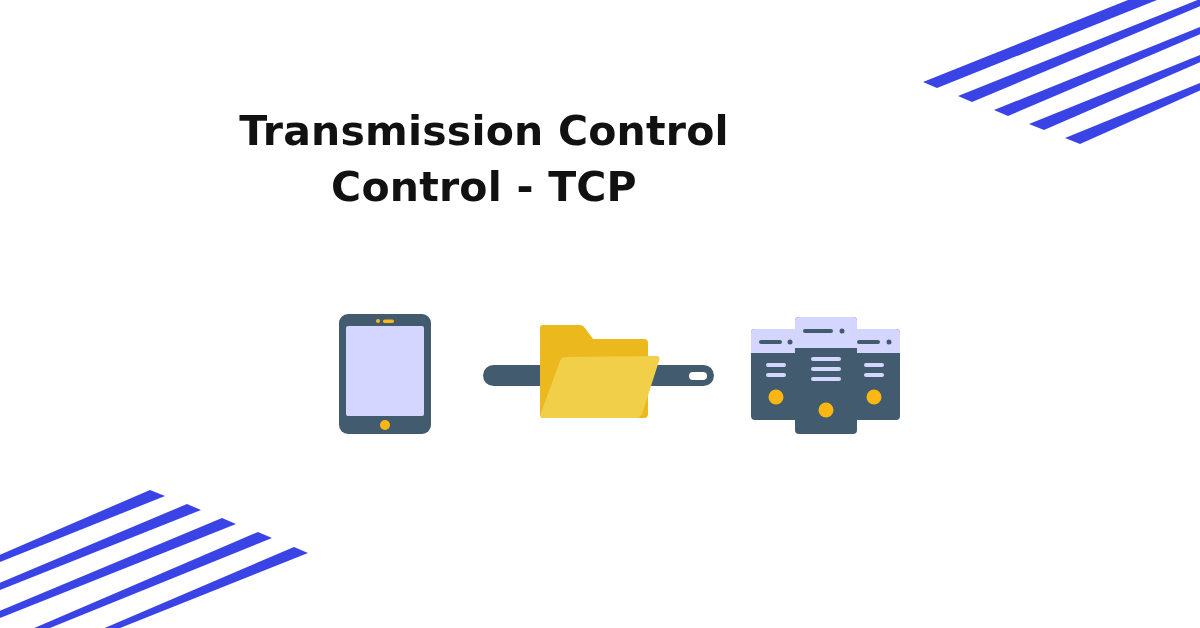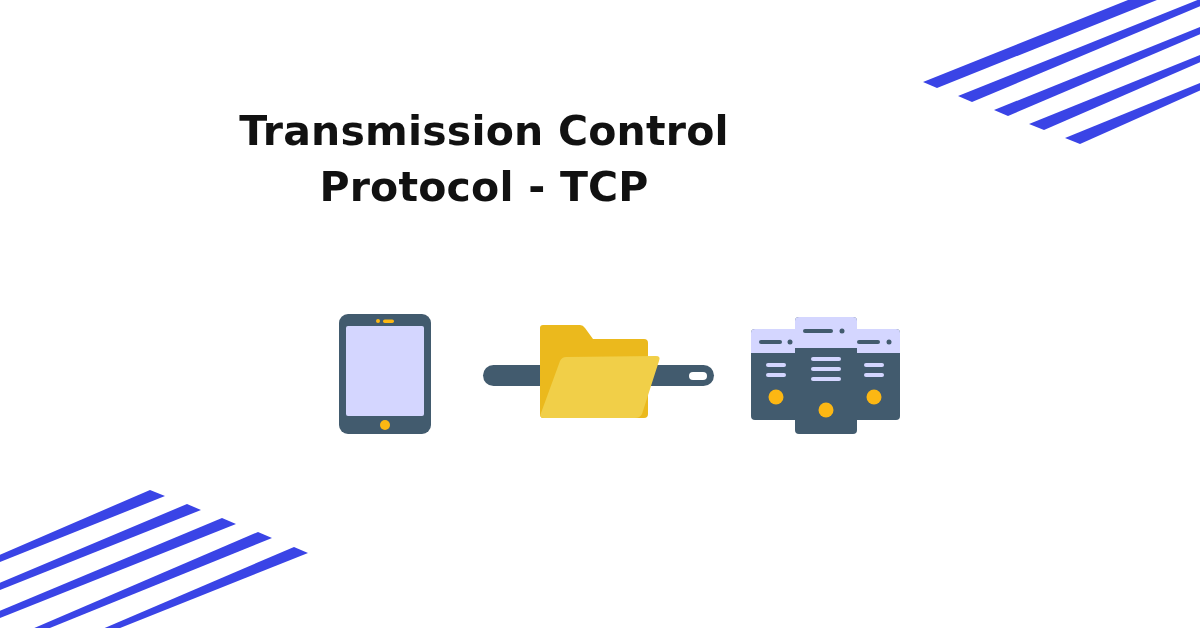--- a/index.html
+++ b/index.html
@@ -59,21 +59,21 @@
     <polygon points="150,490 165,496 -10,566 -10,559"></polygon>
     <polygon points="187,504 201,510 -10,594 -10,587"></polygon>
     <polygon points="222,518 236,524 -10,622 -10,615"></polygon>
     <polygon points="258,532 272,538 40,632 25,632"></polygon>
     <polygon points="294,547 308,553 100,636 86,636"></polygon>
   </g>
 </svg>
 
 <h1 class="title">
   <span>Transmission Control</span>
-  <span>Protocol - TCP</span>
+  <span>Control - TCP</span>
 </h1>
 
 <svg class="diagram" viewBox="0 0 1200 628" xmlns="http://www.w3.org/2000/svg">
 
   <g>
     <rect x="339" y="314" width="92" height="120" rx="9" ry="9" fill="#425b6e"></rect>
     <rect x="346" y="326" width="78" height="90" rx="2" fill="#d4d6ff"></rect>
     <circle cx="378" cy="321" r="2" fill="#fcb713"></circle>
     <rect x="383" y="319.5" width="11" height="3.5" rx="1.75" fill="#fcb713"></rect>
     <circle cx="385" cy="425" r="5" fill="#fcb713"></circle>

